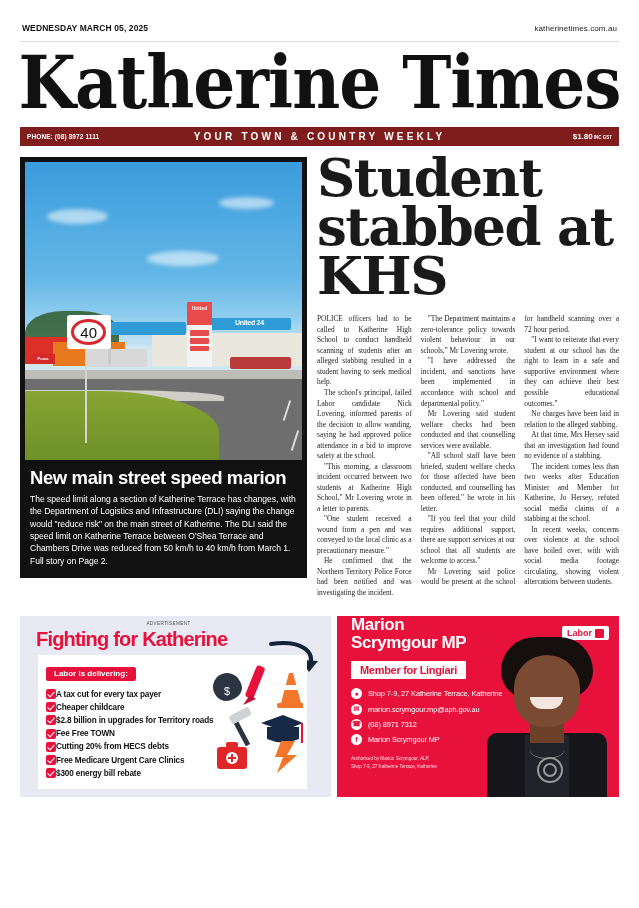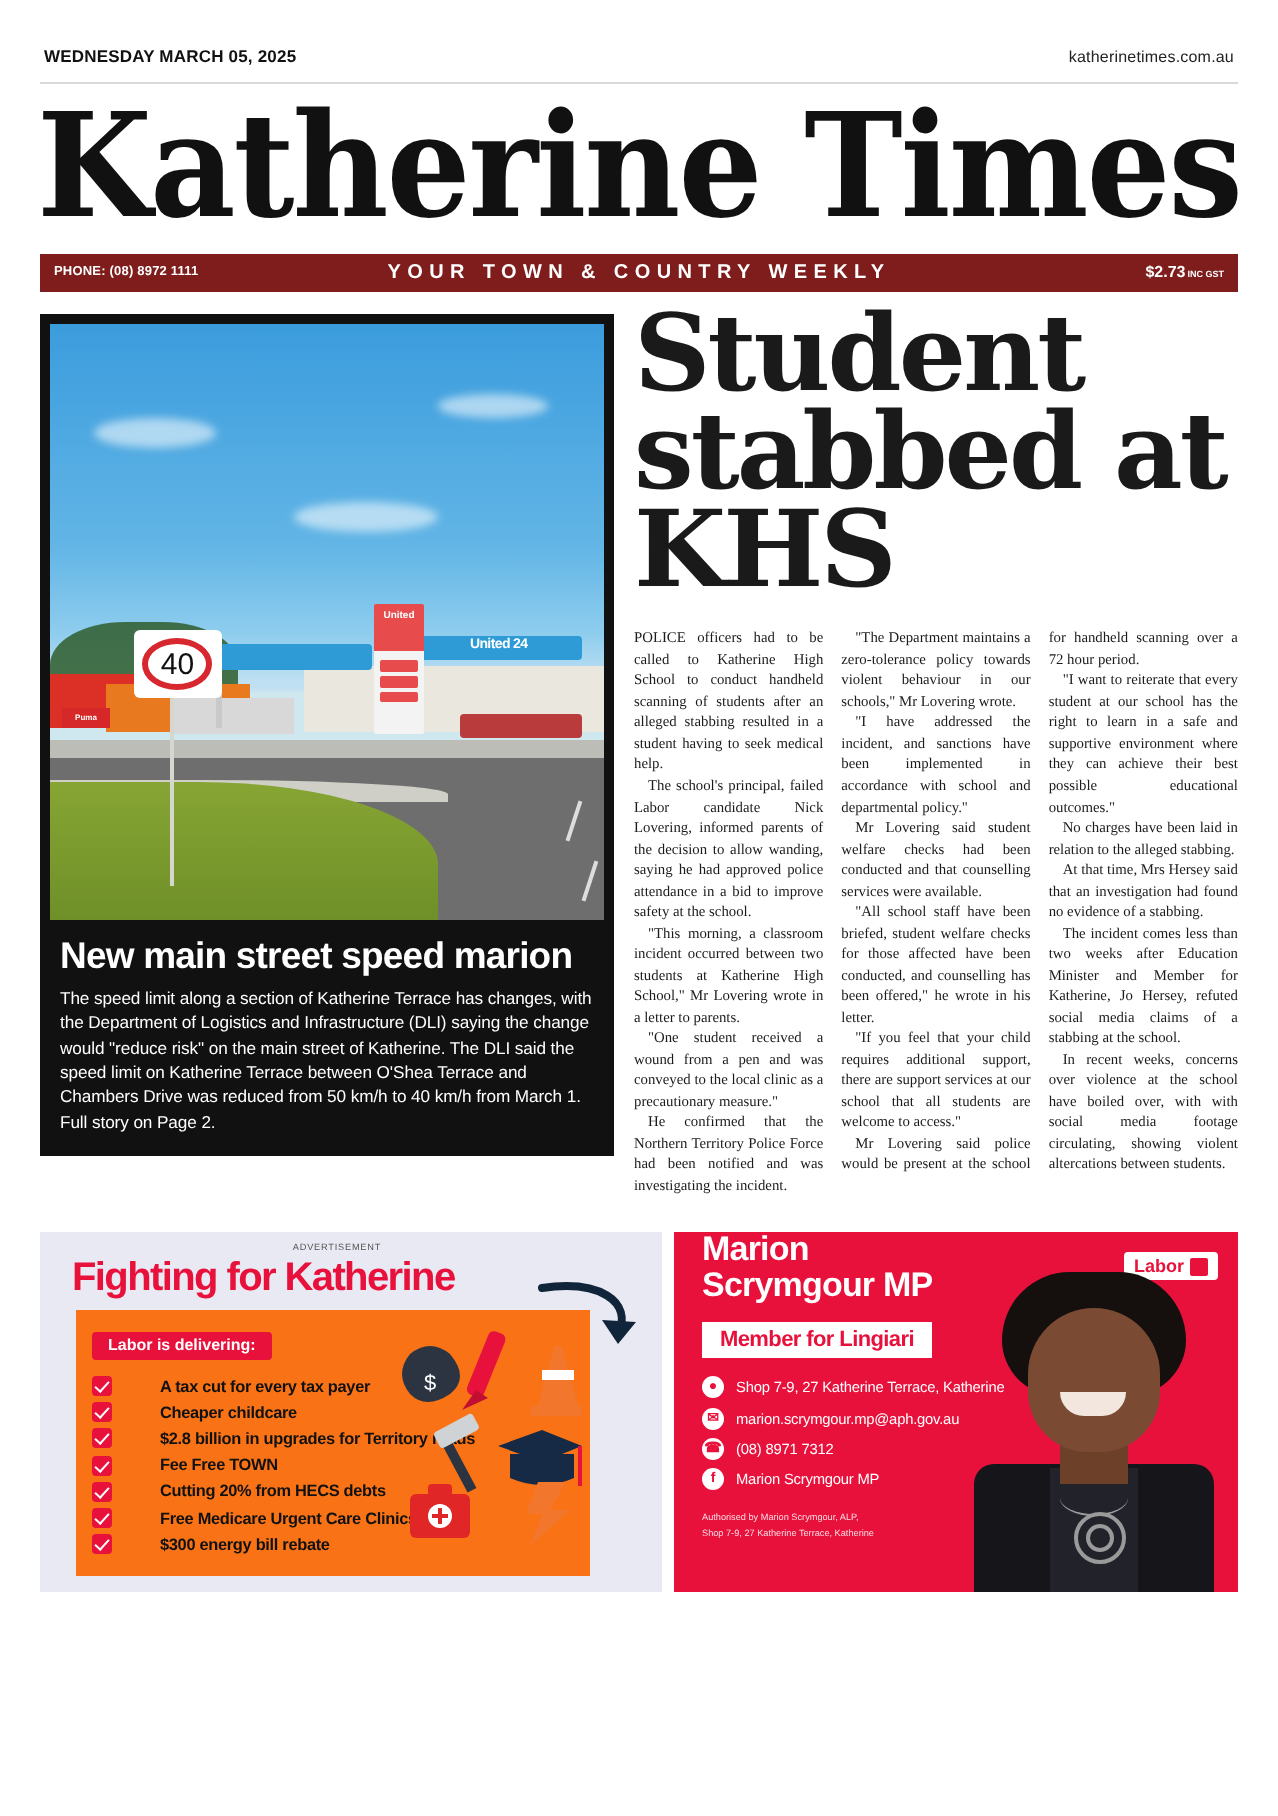--- a/index.html
+++ b/index.html
@@ -168,28 +168,28 @@
   
   .adwrap { margin: 10px 20px 0 20px; display:flex; gap:6px; }
   .adleft { flex:1; background:#e9e9f3; position:relative; padding:5px 14px 8px 0; }
   .adlabel { text-align:center; font-size:4.6px; letter-spacing:.4px; color:#555; }
   .adtitle {
     color:#e8113c; font-size:20px; font-weight:700; letter-spacing:-.8px;
     padding:2px 0 0 16px;
   }
   .arrow { position:absolute; right:8px; top:22px; width:58px; height:42px; }
   .adcard {
-    background:#f97316; margin:4px 22px 0 18px; padding:7px 8px 8px 8px; position:relative;
+    background:#ffffff; margin:4px 10px 0 18px; padding:7px 8px 8px 8px; position:relative;
     min-height:122px;
   }
   .pill {
     display:inline-block; background:#e8113c; color:#fff;
     font-size:8px; font-weight:700; padding:2.5px 8px; border-radius:2px; margin-bottom:5px;
   }
-  .bullet { display:flex; align-items:center; gap:24px; margin:3.2px 0; }
+  .bullet { display:flex; align-items:center; gap:0; margin:3.2px 0; }
   .tick {
     width:10px; height:10px; background:#e8113c; border-radius:2px; flex:0 0 10px;
     position:relative;
   }
   .tick::after {
     content:""; position:absolute; left:3px; top:1px; width:3px; height:6px;
     border:solid #fff; border-width:0 1.6px 1.6px 0; transform:rotate(42deg);
   }
   .bullet span { font-size:8.2px; font-weight:700; color:#111; letter-spacing:-.15px; }
   .adicons { position:absolute; right:4px; top:8px; width:96px; height:110px; }
@@ -243,21 +243,21 @@
   <div class="rule"></div>
 
   <div class="masthead">
     <span class="mh-inner">Katherine Times</span>
   </div>
 
   <div class="redbar">
     <div class="phone">PHONE: (08) 8972 1111</div>
     <div class="slogan">YOUR TOWN &amp; COUNTRY WEEKLY</div>
     <div class="price">
-      <span>$2.73</span><span class="gst">INC GST</span>
+      <span>$1.80</span><span class="gst">INC GST</span>
     </div>
   </div>
 
   <div class="content">
 
     <div class="leftcol">
       <div class="photoblock">
         <div class="photo">
           <div class="cloud" style="left:8%;top:16%;width:22%;height:5%;"></div>
           <div class="cloud" style="left:44%;top:30%;width:26%;height:5%;"></div>

